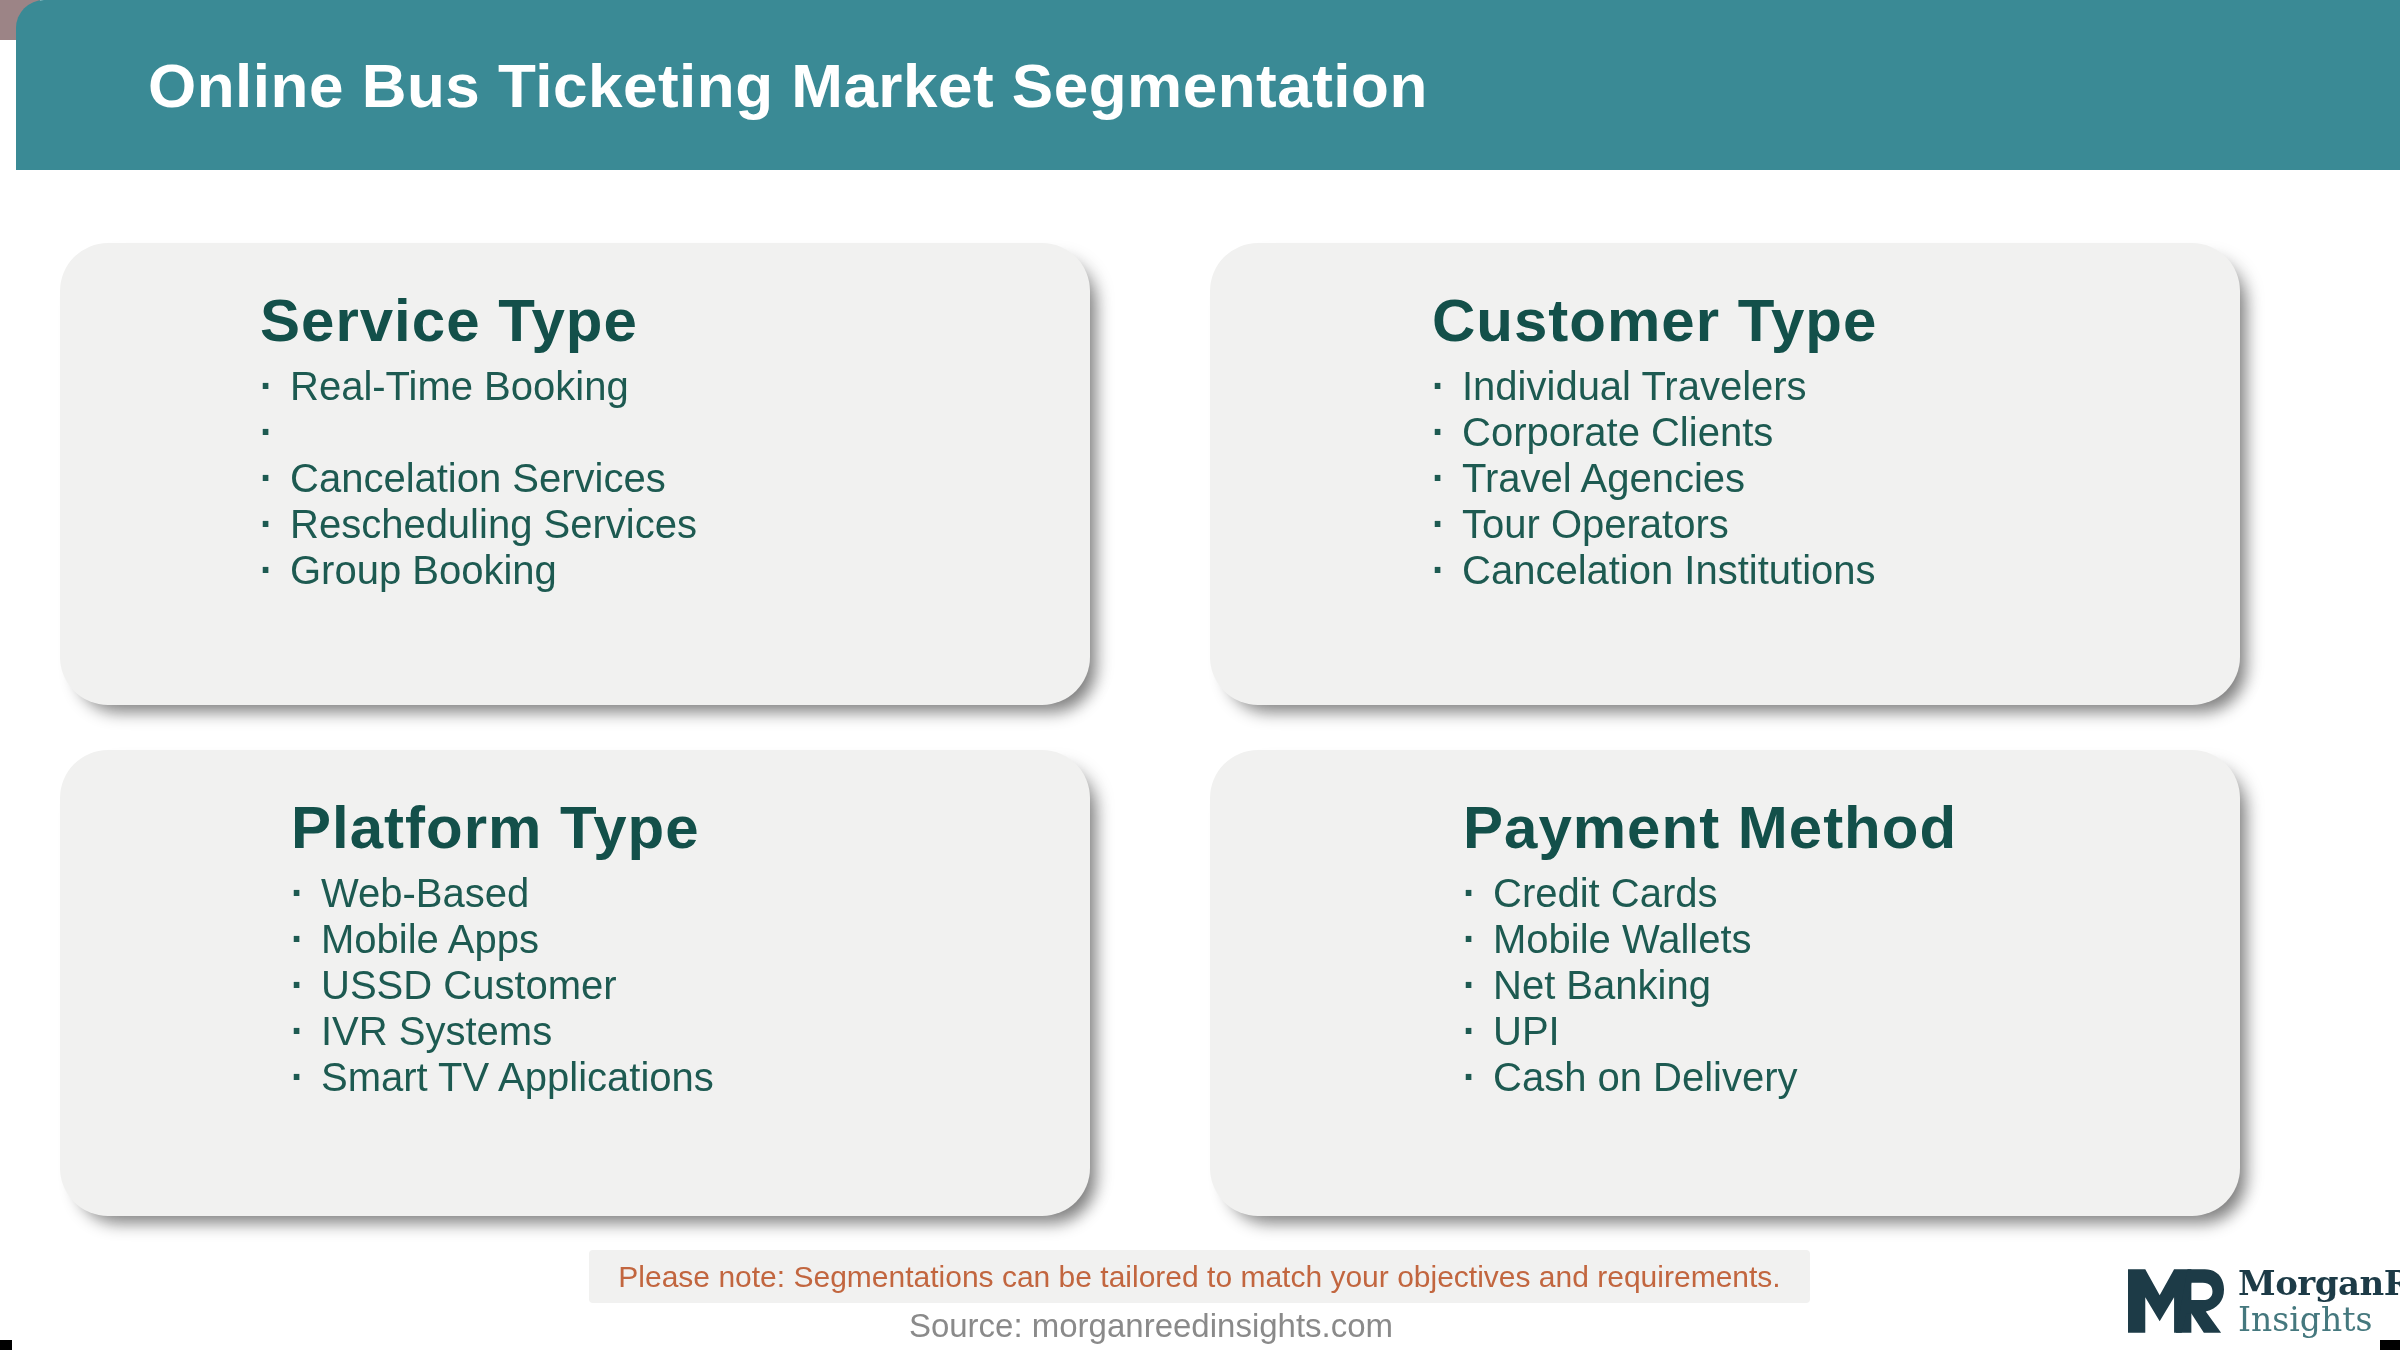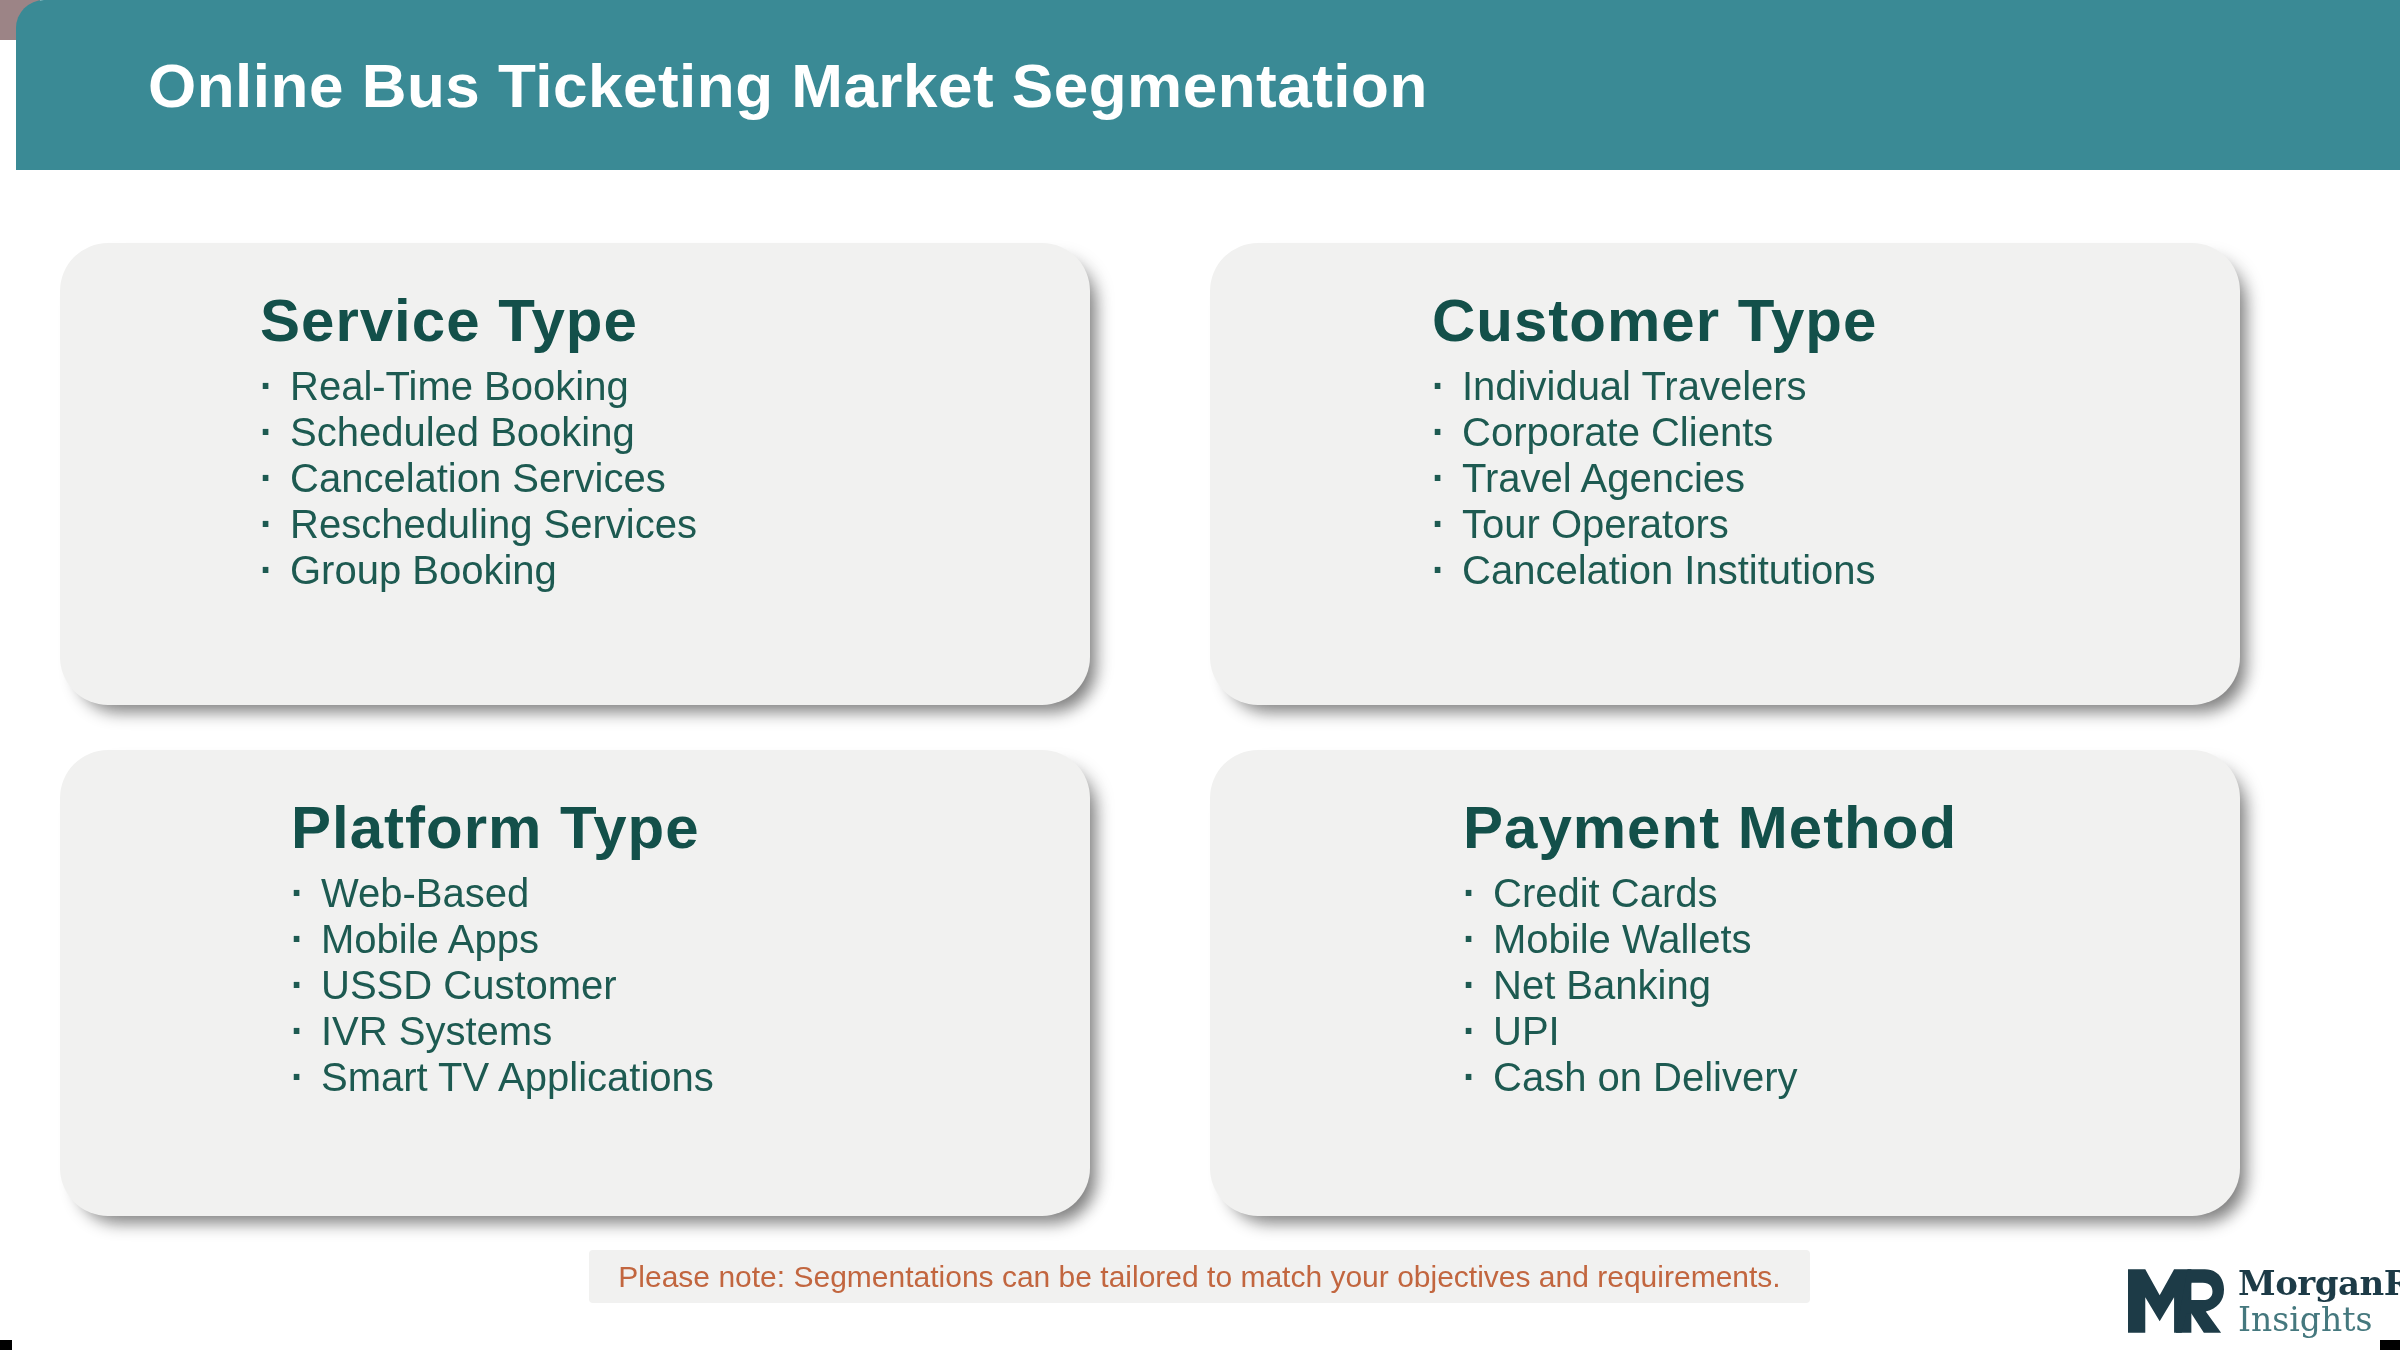--- a/index.html
+++ b/index.html
@@ -88,21 +88,20 @@
   <div class="card r1 c1">
     <div class="card-content">
       <h2>Service Type</h2>
       <ul>
         <li>
             <span class="dot">·</span>
             <span>Real-Time Booking</span>
           </li>
         <li>
             <span class="dot">·</span>
-            <span>Scheduled Booking</span>
           </li>
         <li>
             <span class="dot">·</span>
             <span>Cancelation Services</span>
           </li>
         <li>
             <span class="dot">·</span>
             <span>Rescheduling Services</span>
           </li>
         <li>
@@ -193,20 +192,21 @@
             <span class="dot">·</span>
             <span>Cash on Delivery</span>
           </li>
       </ul>
     </div>
   </div>
 
   <div class="note-pill">
     <span>Please note: Segmentations can be tailored to match your objectives and requirements.</span>
   </div>
+  <div class="source-line">Source: morganreedinsights.com</div>
 
   <div class="logo">
     <svg width="96" height="64" viewBox="0 0 100 66" role="img" aria-label="MR">
       <polygon fill="#1d3b47" points="0,66 0,0 18,0 33,27 48,0 66,0 66,66 48,66 48,29 33,54 18,29 18,66"></polygon>
       <path fill="#1d3b47" d="M50,66 L62,0 L80,0 C93,0 100,9 100,21 C100,33 93,41 81,44 L97,66 L79,66 L66,46 L61,46 L56,66 Z
                M66,14 L63,32 L78,32 C85,32 88,28 88,23 C88,18 85,14 78,14 Z"></path>
     </svg>
     <div class="logo-text">
       <div class="logo-name">MorganReed</div>
       <div class="logo-sub">Insights</div>

